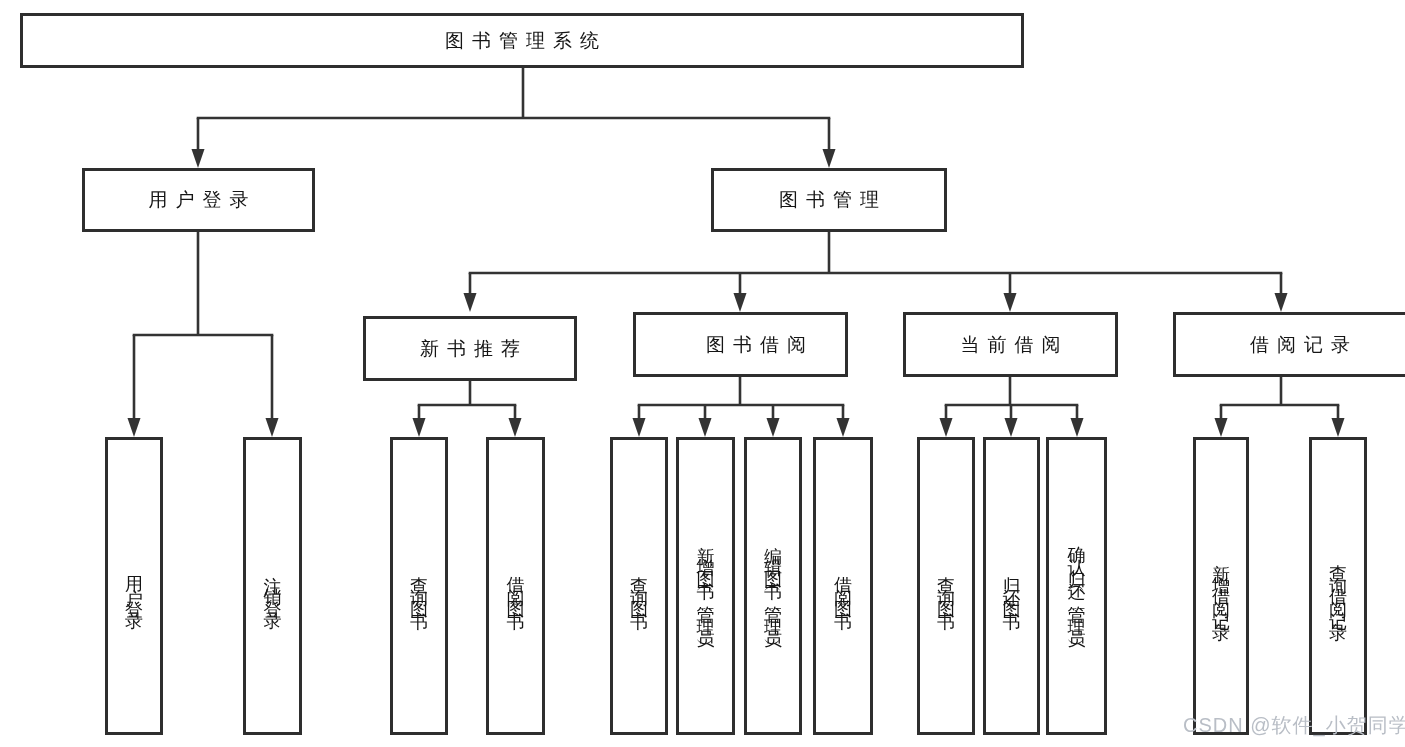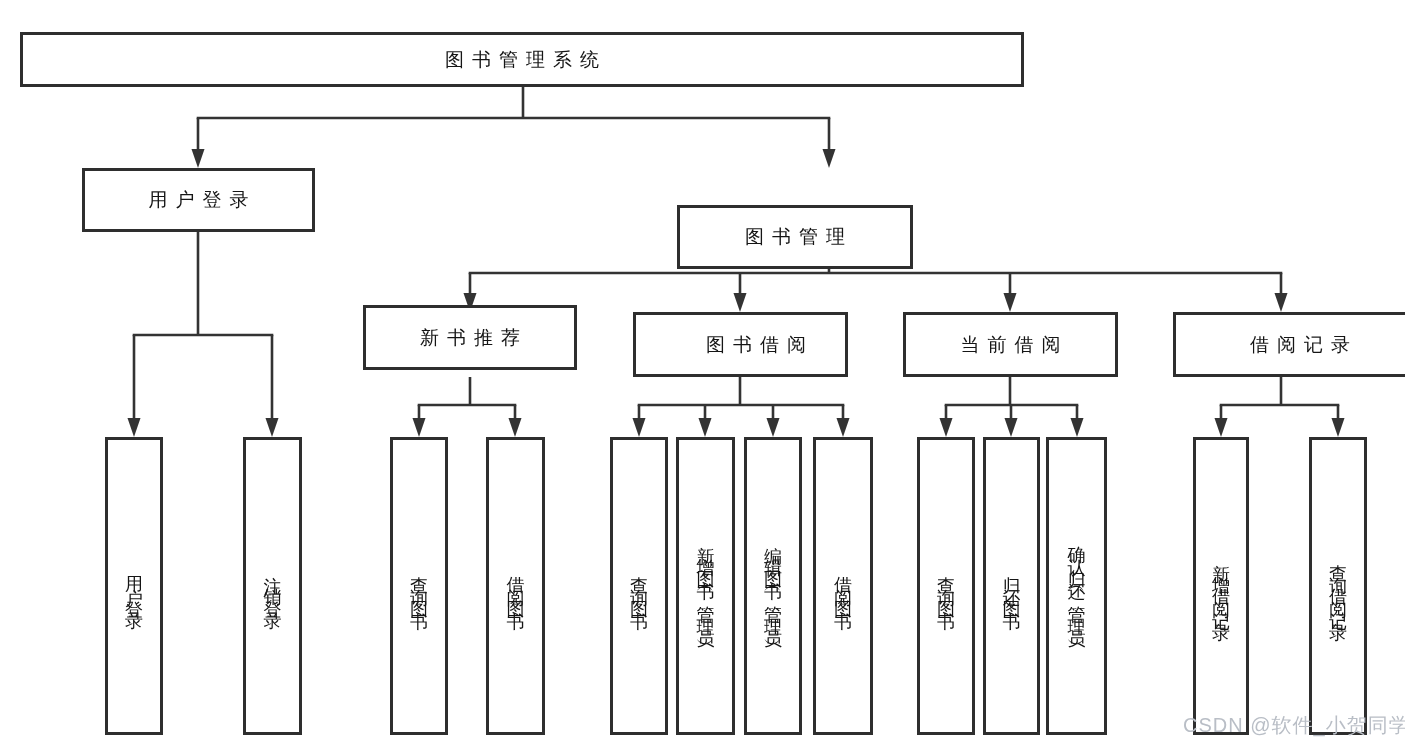--- a/index.html
+++ b/index.html
@@ -115,32 +115,32 @@
     <polygon points="1070.5,418 1083.5,418 1077,437"></polygon>
 
     <line x1="1281" y1="377" x2="1281" y2="405"></line>
     <line x1="1219.7" y1="405" x2="1339.3" y2="405"></line>
     <line x1="1221" y1="405" x2="1221" y2="421"></line>
     <line x1="1338" y1="405" x2="1338" y2="421"></line>
     <polygon points="1214.5,418 1227.5,418 1221,437"></polygon>
     <polygon points="1331.5,418 1344.5,418 1338,437"></polygon>
   </svg>
 
-  <div class="node hnode" style="left:20px;top:13px;width:1004px;height:55px;margin-top:19px;">
+  <div class="node hnode" style="left:20px;top:13px;width:1004px;height:55px;">
     <span>图书管理系统</span>
   </div>
 
   <div class="node hnode" style="left:82px;top:168px;width:233px;height:64px;">
     <span>用户登录</span>
   </div>
-  <div class="node hnode" style="left:677px;top:168px;width:236px;height:64px;margin-top:37px;">
+  <div class="node hnode" style="left:711px;top:168px;width:236px;height:64px;">
     <span>图书管理</span>
   </div>
 
-  <div class="node hnode" style="left:363px;top:305px;width:214px;height:65px;">
+  <div class="node hnode" style="left:363px;top:316px;width:214px;height:65px;">
     <span>新书推荐</span>
   </div>
   <div class="node hnode" style="left:633px;top:312px;width:215px;height:65px;padding-left:31px;">
     <span>图书借阅</span>
   </div>
   <div class="node hnode" style="left:903px;top:312px;width:215px;height:65px;text-align:center;">
     <span>当前借阅</span>
   </div>
   <div class="node hnode" style="left:1173px;top:312px;width:254px;height:65px;">
     <span>借阅记录</span>

